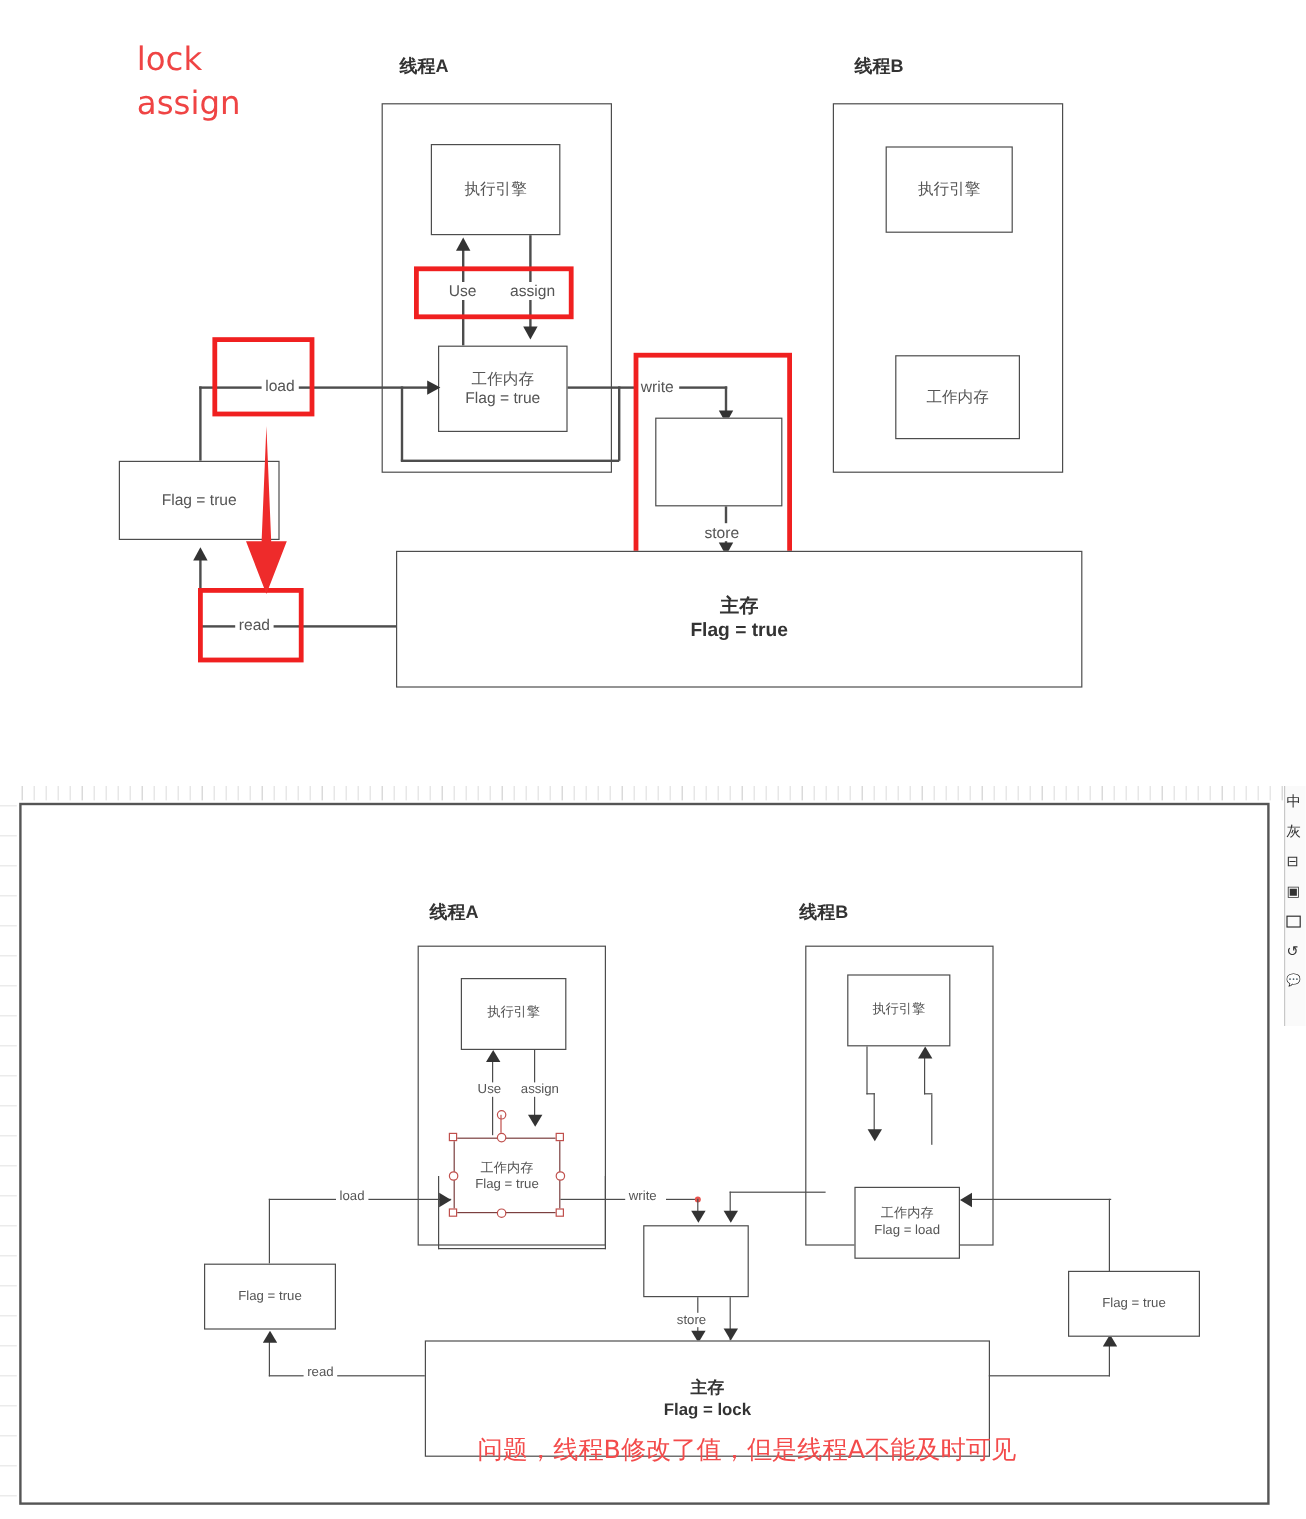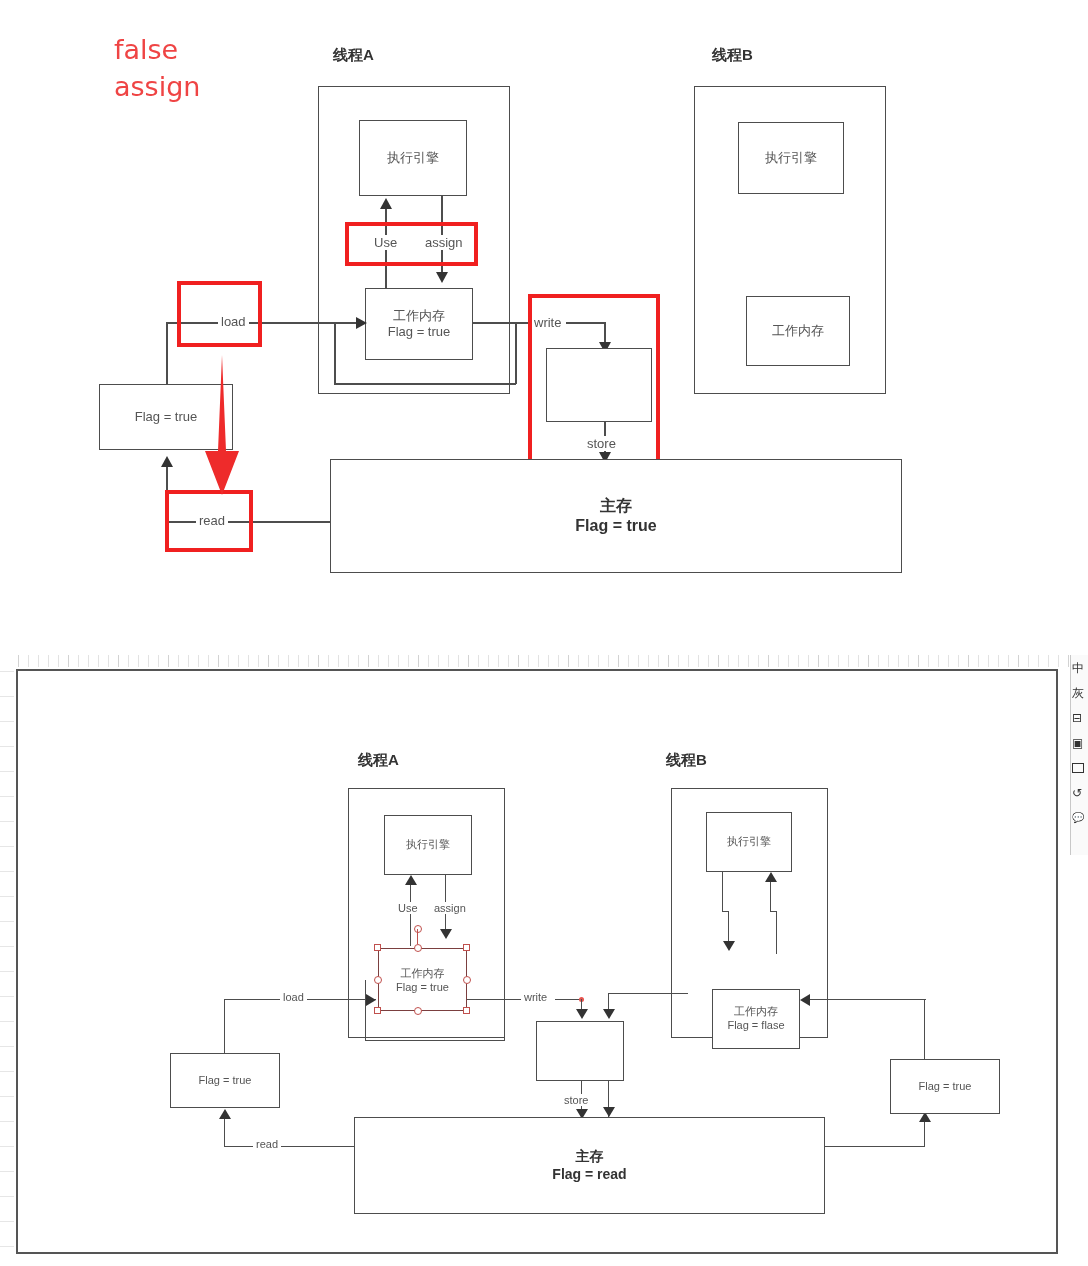--- a/index.html
+++ b/index.html
@@ -73,21 +73,21 @@
   .h-sq{position:absolute;width:7px;height:7px;border:1.4px solid #c0504d;background:#fff;box-sizing:border-box;}
   .h-ci{position:absolute;width:8px;height:8px;border:1.4px solid #c0504d;background:#fff;border-radius:50%;box-sizing:border-box;}
   .sel-outline{position:absolute;border:1.4px solid #7b3f3f;box-sizing:border-box;}
   .reddot{position:absolute;width:5px;height:5px;border-radius:50%;background:#e8534e;}
 </style>
 </head>
 <body>
 
 <div id="top-section">
 
-  <div class="locktext" style="left:114px;top:32px;">false</div>
+  <div class="locktext" style="left:114px;top:32px;">lock</div>
   <div class="locktext" style="left:114px;top:69px;">assign</div>
 
   <div class="title" style="left:333px;top:46px;">线程A</div>
   <div class="title" style="left:712px;top:46px;">线程B</div>
 
   <div class="box" style="left:318px;top:86px;width:192px;height:308px;"></div>
 
   <div class="box" style="left:359px;top:120px;width:108px;height:76px;">
     <span class="cn">执行引擎</span>
   </div>
@@ -346,21 +346,21 @@
     <div class="vline" style="left:710px;top:240px;height:37px;width:1.4px;"></div>
     <div class="arrow-down" style="left:705px;top:270px;border-top-width:10px;"></div>
 
     <div class="vline" style="left:758px;top:241px;height:42px;width:1.4px;"></div>
     <div class="hline" style="left:752px;top:240px;width:7px;height:1.4px;"></div>
     <div class="vline" style="left:752px;top:210px;height:31px;width:1.4px;"></div>
     <div class="arrow-up" style="left:747px;top:201px;border-bottom-width:10px;"></div>
 
     <div class="box thin" style="left:694px;top:318px;width:88px;height:60px;flex-direction:column;">
       <span class="cn" style="font-size:11px;">工作内存</span>
-      <span class="cn" style="font-size:11px;">Flag = flase</span>
+      <span class="cn" style="font-size:11px;">Flag = load</span>
     </div>
 
     <div class="vline" style="left:206px;top:328px;height:54px;width:1.4px;"></div>
     <div class="hline" style="left:206px;top:328px;width:152px;height:1.4px;"></div>
     <div class="arrow-right" style="left:348px;top:323px;border-left-width:10px;"></div>
     <div class="lbl" style="left:262px;top:320px;font-size:11px;">load</div>
 
     <div class="box thin" style="left:152px;top:382px;width:110px;height:55px;">
       <span class="cn" style="font-size:11px;">Flag = true</span>
     </div>
@@ -385,35 +385,36 @@
 
     <div class="vline" style="left:563px;top:410px;height:36px;width:1.4px;"></div>
     <div class="arrow-down" style="left:558px;top:438px;border-top-width:10px;"></div>
     <div class="lbl" style="left:543px;top:423px;font-size:11px;">store</div>
 
     <div class="vline" style="left:590px;top:410px;height:36px;width:1.4px;"></div>
     <div class="arrow-down" style="left:585px;top:436px;border-top-width:10px;"></div>
 
     <div class="box thin" style="left:336px;top:446px;width:471px;height:97px;flex-direction:column;">
       <span class="cn" style="font-weight:bold;font-size:14px;color:#333;">主存</span>
-      <span class="cn" style="font-weight:bold;font-size:14px;color:#333;">Flag = read</span>
+      <span class="cn" style="font-weight:bold;font-size:14px;color:#333;">Flag = lock</span>
     </div>
 
     <div class="hline" style="left:806px;top:475px;width:101px;height:1.4px;"></div>
     <div class="vline" style="left:906px;top:449px;height:27px;width:1.4px;"></div>
     <div class="arrow-up" style="left:901px;top:441px;border-bottom-width:10px;"></div>
 
     <div class="box thin" style="left:872px;top:388px;width:110px;height:55px;">
       <span class="cn" style="font-size:11px;">Flag = true</span>
     </div>
 
     <div class="vline" style="left:906px;top:328px;height:61px;width:1.4px;"></div>
     <div class="hline" style="left:790px;top:328px;width:118px;height:1.4px;"></div>
     <div class="arrow-left" style="left:782px;top:323px;border-right-width:10px;"></div>
 
+    <div class="caption-red" style="left:380px;top:523px;">问题，线程B修改了值，但是线程A不能及时可见</div>
   </div>
 
   <div id="toolbar">
     <div class="tbitem">
         <span class="tbglyph">中</span>
       </div>
     <div class="tbitem">
         <span class="tbglyph">灰</span>
       </div>
     <div class="tbitem">

